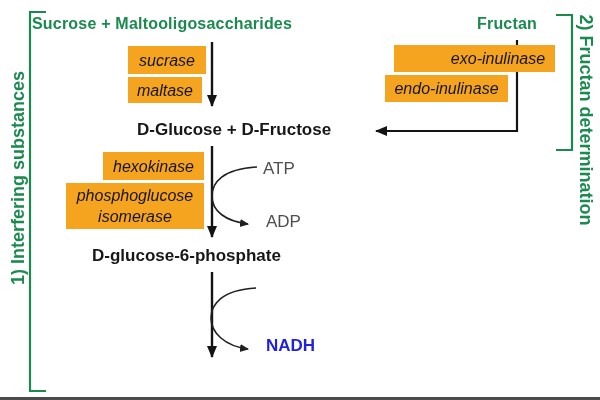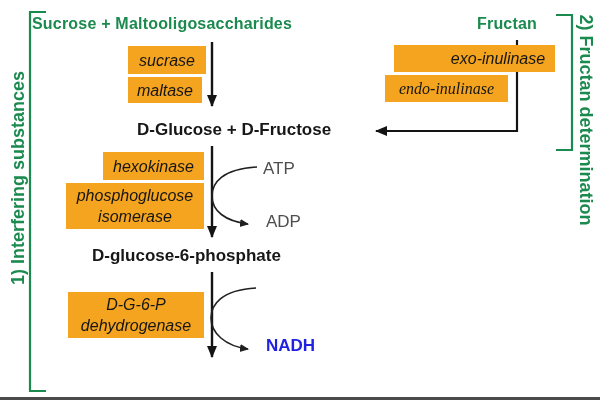--- a/index.html
+++ b/index.html
@@ -48,24 +48,23 @@
 
   <div class="abs title" style="left:32px;top:12px;">Sucrose + Maltooligosaccharides</div>
   <div class="abs title" style="left:477px;top:12px;">Fructan</div>
 
   <div class="abs side-label rot-ccw" style="left:-112px;top:167px;width:260px;height:22px;">1) Interfering substances</div>
   <div class="abs side-label rot-cw" style="left:466px;top:109px;width:240px;height:22px;">2) Fructan determination</div>
 
   <div class="abs enzyme" style="left:128px;top:46px;width:78px;height:28px;">sucrase</div>
   <div class="abs enzyme" style="left:128px;top:77px;width:74px;height:26px;">maltase</div>
   <div class="abs enzyme" style="left:394px;top:45px;width:114px;height:27px;padding-left:47px;">exo-inulinase</div>
-  <div class="abs enzyme" style="left:385px;top:75px;width:123px;height:27px;font-family:Liberation Serif, serif;">endo-inulinase</div>
+  <div class="abs enzyme" style="left:385px;top:75px;width:123px;height:27px;">endo-inulinase</div>
   <div class="abs enzyme" style="left:103px;top:152px;width:101px;height:28px;">hexokinase</div>
   <div class="abs enzyme" style="left:66px;top:183px;width:138px;height:46px;">phosphoglucose isomerase</div>
-  <div class="abs enzyme" style="left:68px;top:292px;width:136px;height:46px;">D-G-6-P dehydrogenase</div>
 
   <div class="abs metabolite" style="left:137px;top:120px;width:240px;">D-Glucose + D-Fructose</div>
   <div class="abs metabolite" style="left:92px;top:246px;width:240px;">D-glucose-6-phosphate</div>
 
   <div class="abs cofactor" style="left:263px;top:159px;">ATP</div>
   <div class="abs cofactor" style="left:266px;top:212px;">ADP</div>
   <div class="abs nadh" style="left:266px;top:336px;">NADH</div>
 
   <div class="abs bottom-edge"></div>
 </div>

